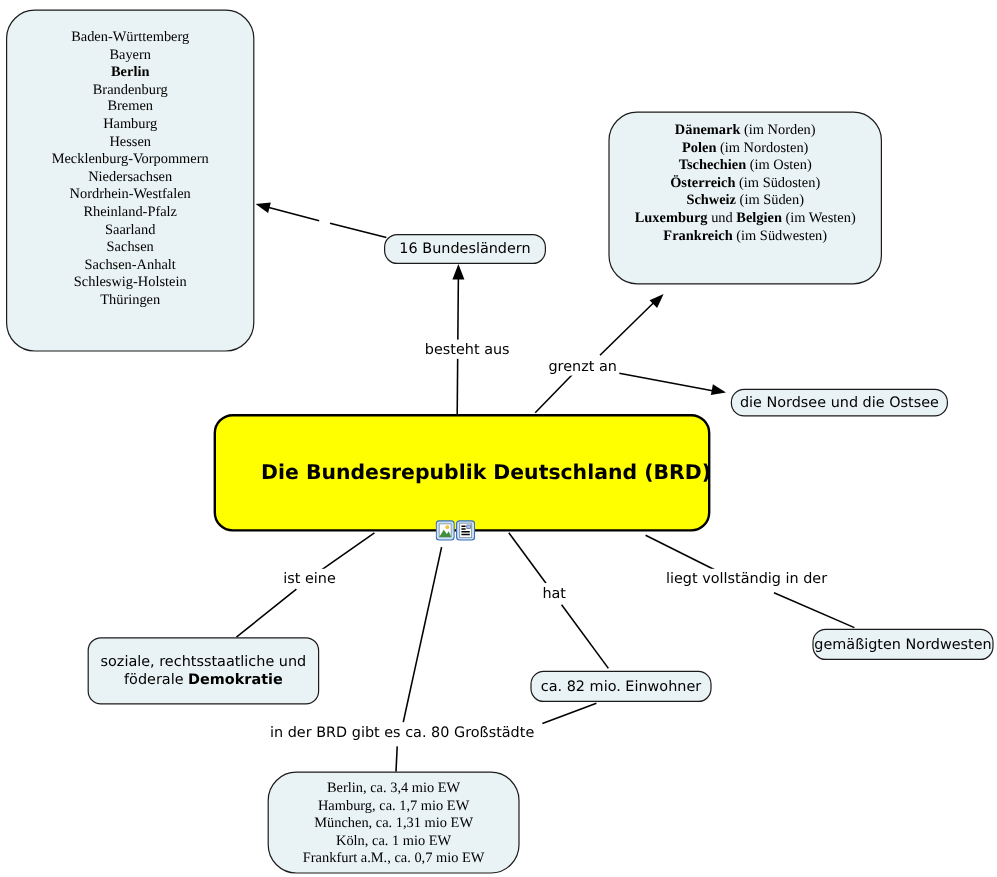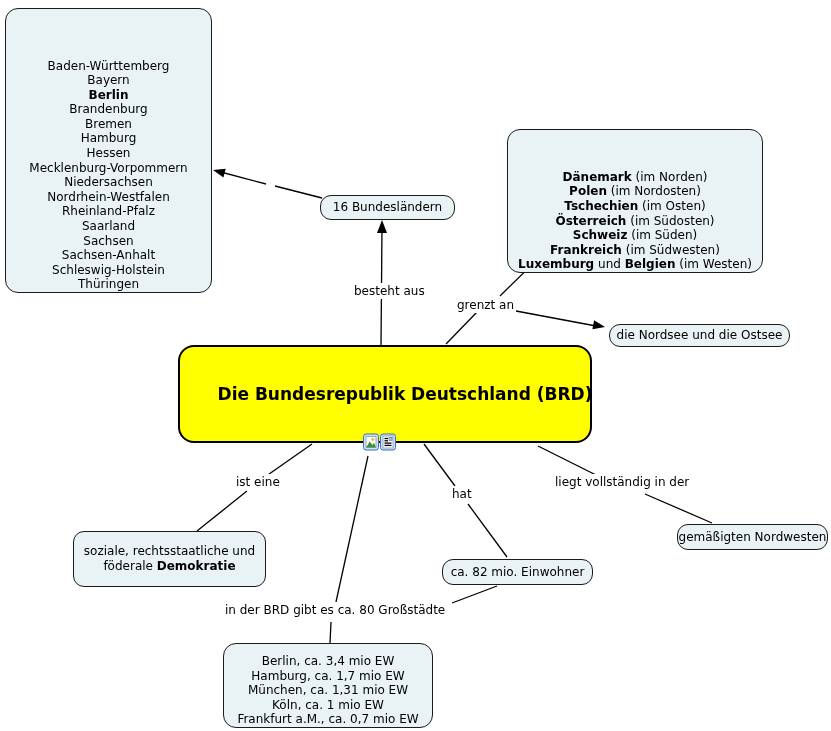--- a/index.html
+++ b/index.html
@@ -33,23 +33,23 @@
     line-height: 14.6px;
     text-align: center;
     display: flex;
     flex-direction: column;
     justify-content: center;
     align-items: center;
     white-space: nowrap;
   }
   .node .line { white-space: nowrap; }
   .node span.b { font-weight: bold; }
-  .big { border-radius: 13px; justify-content: flex-end; }
+  .big { border-radius: 24px; justify-content: flex-start; font-family: Liberation Serif, serif; }
   #node-bundeslaender-list { left: 5px; top: 8px; width: 207px; height: 285px; padding-top: 14px; }
-  #node-neighbor-countries { left: 507px; top: 93px; width: 256px; height: 144px; padding-top: 7px; margin-top: 36px; }
+  #node-neighbor-countries { left: 507px; top: 93px; width: 228px; height: 144px; padding-top: 7px; }
   #node-bundeslaender-count { left: 320px; top: 195px; width: 135px; height: 25px; }
   #node-nordsee-ostsee { left: 609px; top: 324px; width: 181px; height: 23px; text-align: right; }
   #node-demokratie { left: 73px; top: 531px; width: 193px; height: 56px; }
   #node-einwohner { left: 442px; top: 559px; width: 151px; height: 26px; }
   #node-klimazone { left: 677px; top: 524px; width: 151px; height: 26px; }
   #node-grossstaedte-cities { left: 223px; top: 643px; width: 210px; height: 85px; padding-top: 5px; }
   #root-node {
     position: absolute; z-index: 2;
     left: 178px; top: 345px; width: 414px; height: 98px;
     background: var(--root-fill);
@@ -138,22 +138,22 @@
       <div class="line"><span>Schleswig-Holstein</span></div>
       <div class="line"><span>Thüringen</span></div>
     </div>
 
   <div class="node big" id="node-neighbor-countries">
       <div class="line"><span class="b">Dänemark</span><span> (im Norden)</span></div>
       <div class="line"><span class="b">Polen</span><span> (im Nordosten)</span></div>
       <div class="line"><span class="b">Tschechien</span><span> (im Osten)</span></div>
       <div class="line"><span class="b">Österreich</span><span> (im Südosten)</span></div>
       <div class="line"><span class="b">Schweiz</span><span> (im Süden)</span></div>
+      <div class="line"><span class="b">Luxemburg</span><span> und </span><span class="b">Belgien</span><span> (im Westen)</span></div>
       <div class="line"><span class="b">Frankreich</span><span> (im Südwesten)</span></div>
-      <div class="line"><span class="b">Luxemburg</span><span> und </span><span class="b">Belgien</span><span> (im Westen)</span></div>
     </div>
 
   <div class="node" id="node-bundeslaender-count">16 Bundesländern</div>
 
   <div class="node" id="node-nordsee-ostsee">die Nordsee und die Ostsee</div>
 
   <div id="root-node">
     <span>Die Bundesrepublik Deutschland (BRD)</span>
   </div>
 

